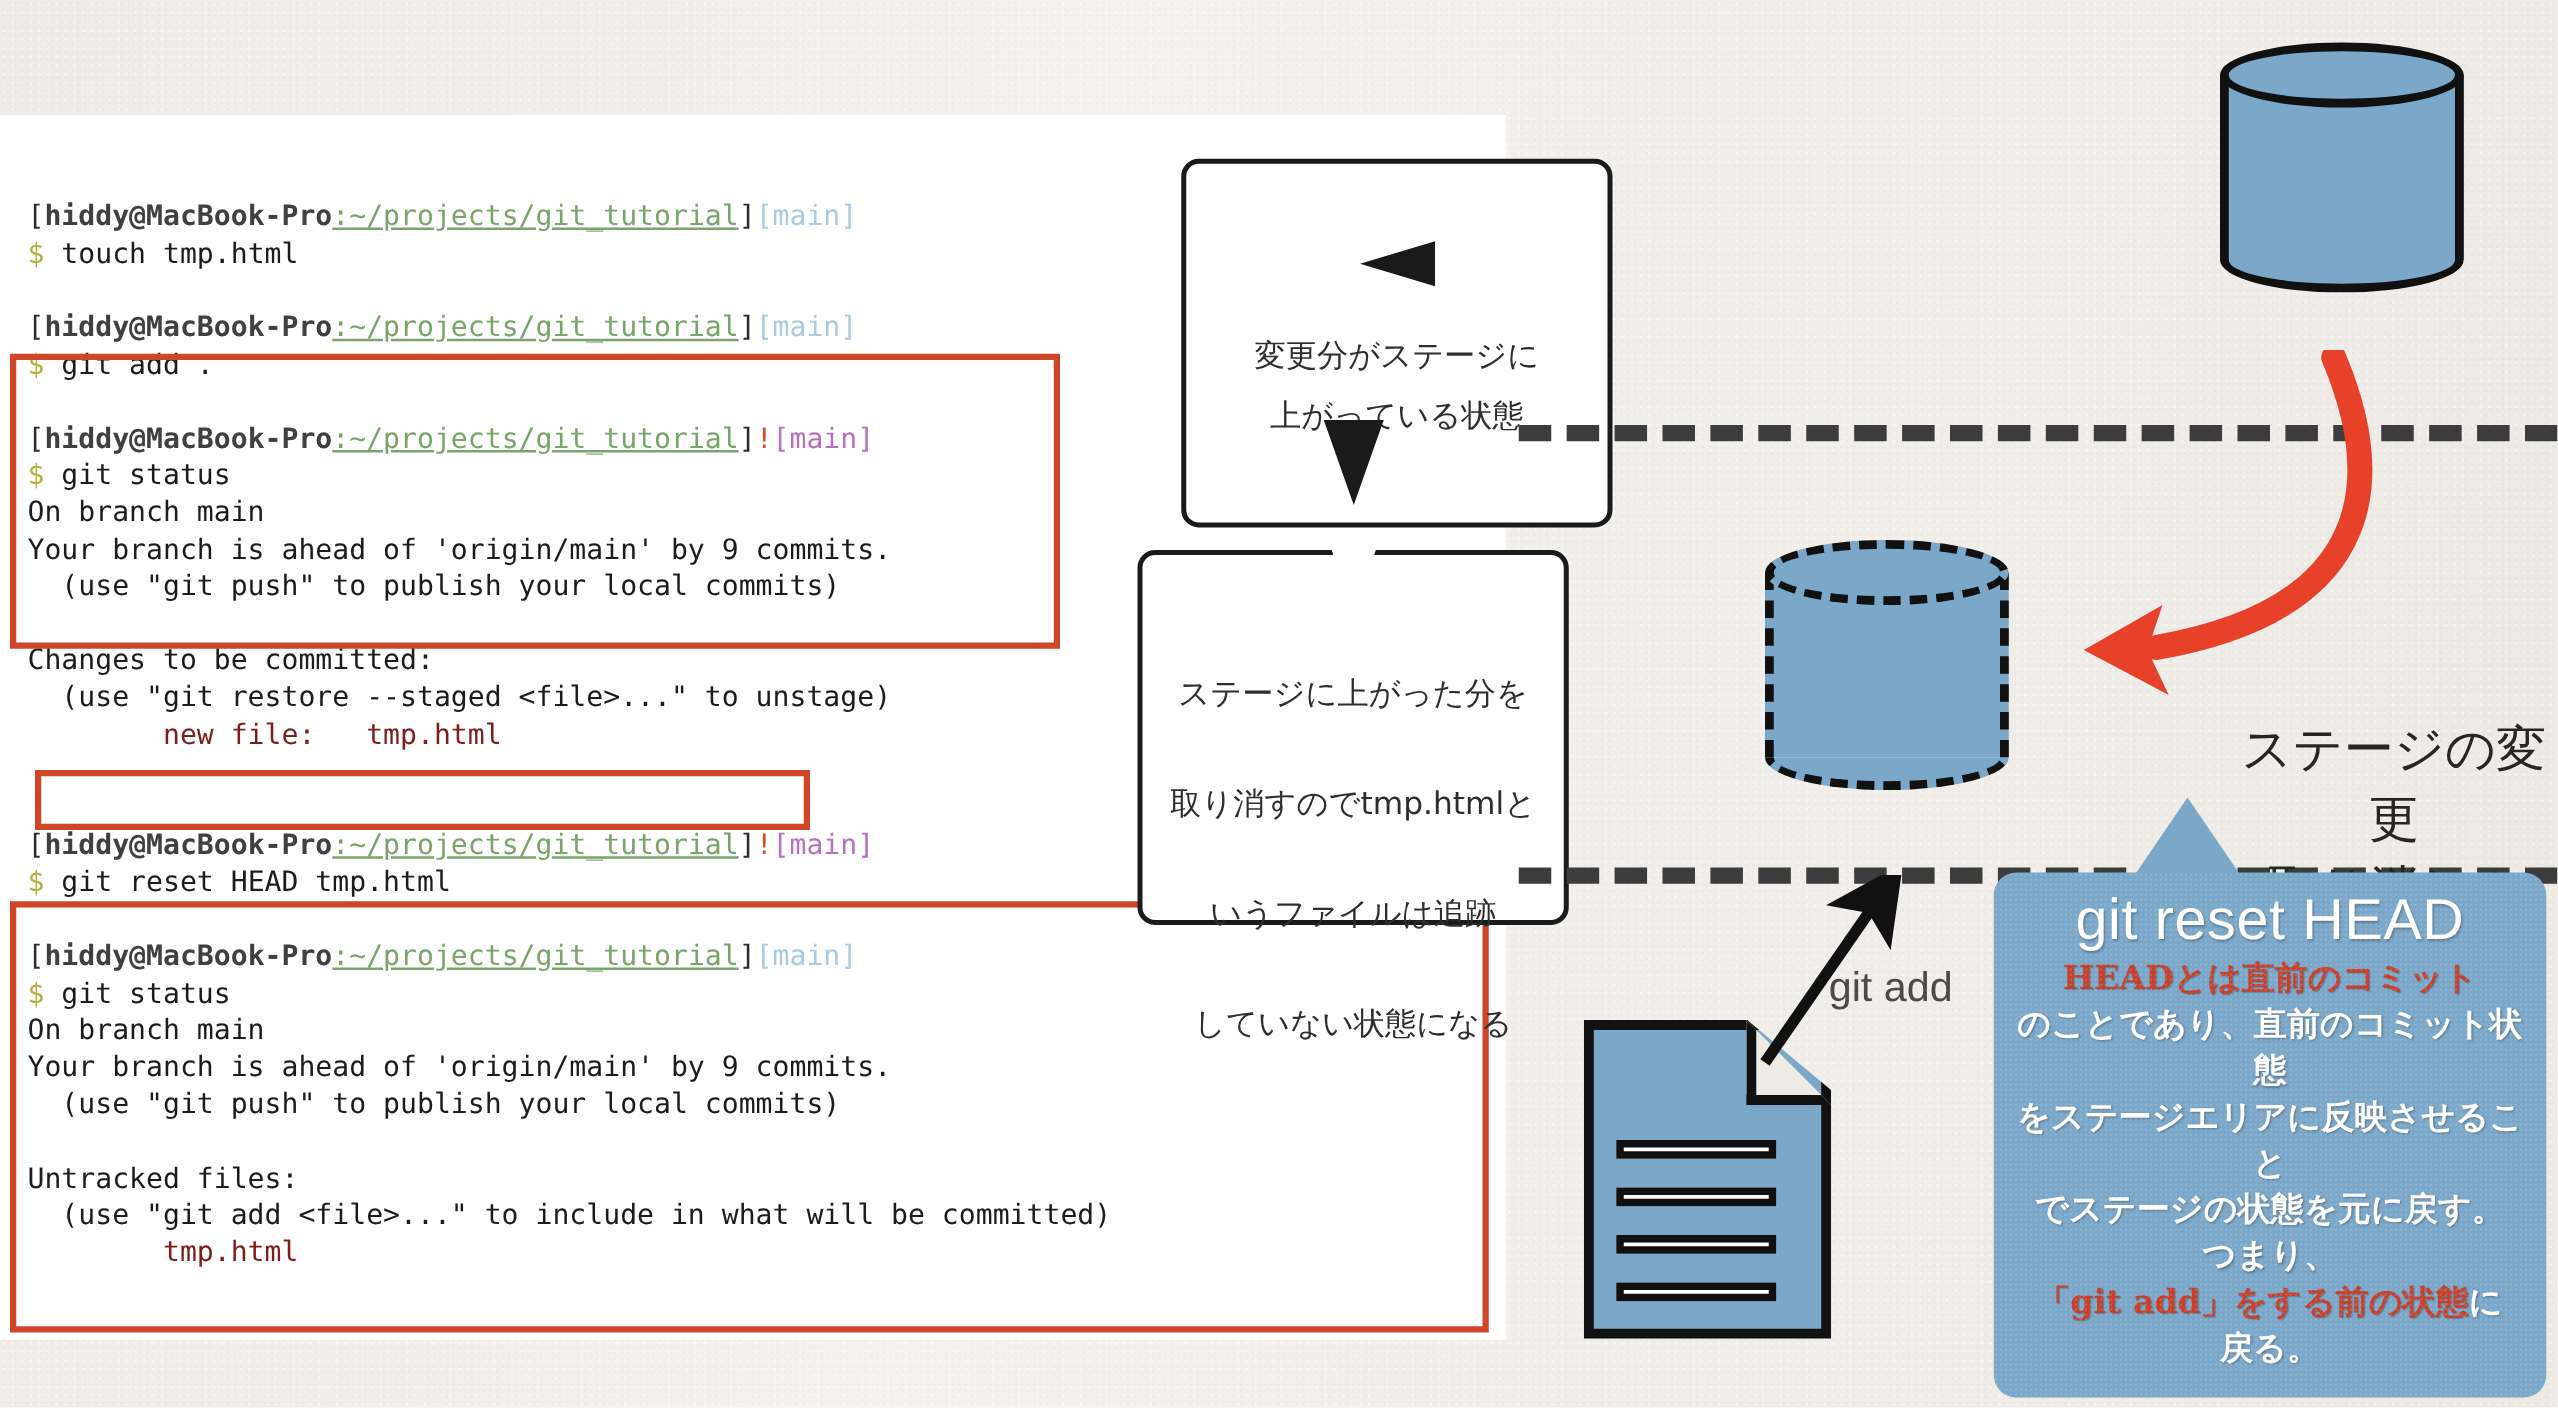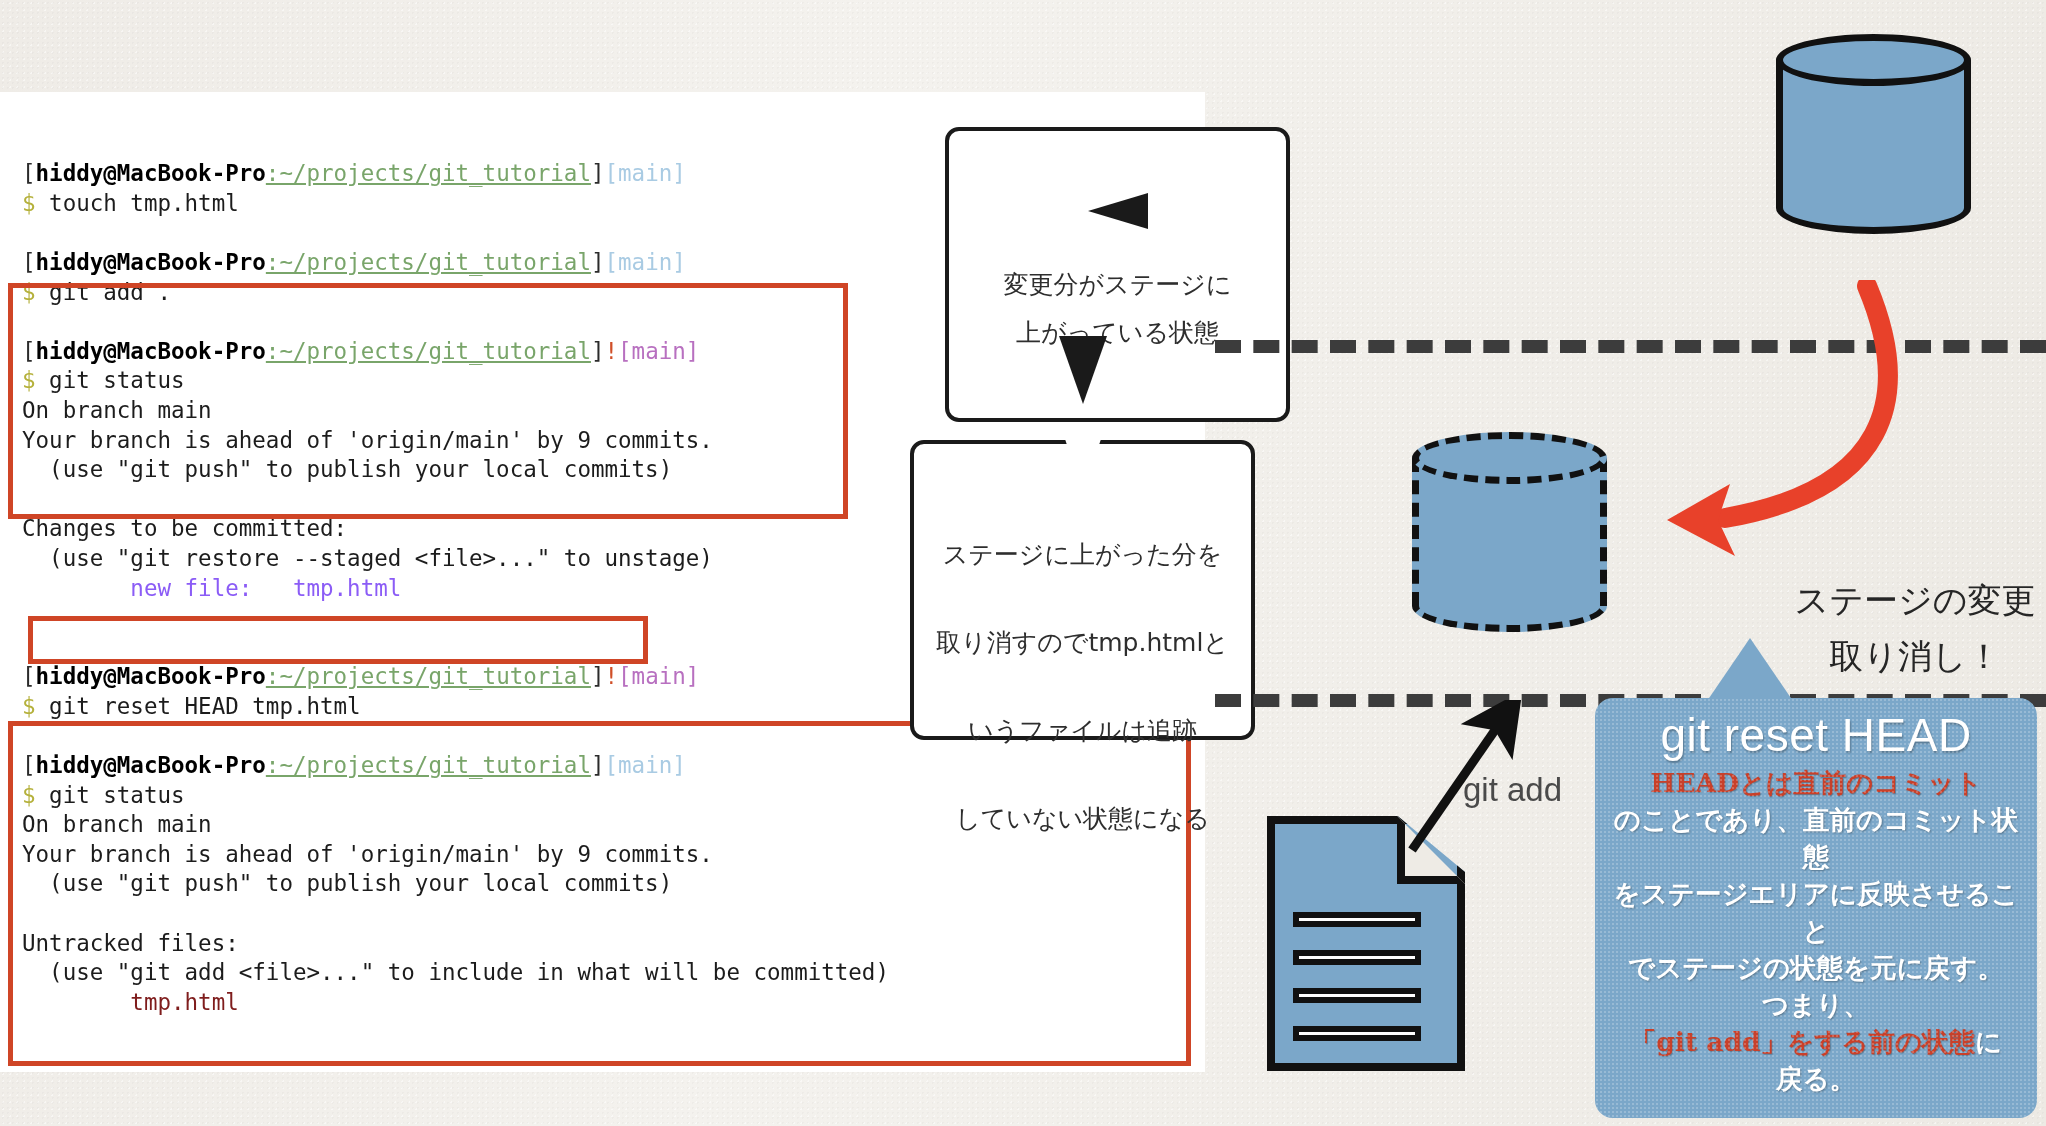--- a/index.html
+++ b/index.html
@@ -28,29 +28,29 @@
     width:1205px; height:980px;
     background:#ffffff;
     font-family:"DejaVu Sans Mono","Liberation Mono",monospace;
     font-size:22.5px;
     line-height:29.6px;
     white-space:pre;
     padding-top:8px;
     overflow:hidden;
   }
   #terminal .ln{ padding-left:22px; height:29.6px; }
-  .c-host   { color:#000000; font-weight:bold; }
+  .c-host   { color:#404040; font-weight:bold; }
   .c-brk    { color:#2b2b2b; }
   .c-path   { color:#79a56a;text-decoration:underline; }
   .c-branch { color:#a9cbe3; }
   .c-branch-m{ color:#b870c0; }
   .c-bang   { color:#d04f28; }
   .c-dollar { color:#b5b13c; }
   .c-txt    { color:#1c1c1c; }
-  .c-green  { color:#8b5cf6; }
+  .c-green  { color:#7f1d1d; }
   .c-red    { color:#7f1d1d; }
 
   
   .hl{ position:absolute; border:5px solid #cf4526; pointer-events:none; }
   #hl-status1{ left:8px;  top:283px; width:840px;  height:236px; }
   #hl-reset  { left:28px; top:616px; width:620px;  height:48px;  }
   #hl-status2{ left:8px;  top:721px; width:1183px; height:345px; }
 
   
   .bubble{
@@ -176,21 +176,21 @@
   }
 
   
   #arrow-reset{ position:absolute; left:1555px; top:280px; width:420px; height:370px; }
 
   
   #label-reset{
     position:absolute; left:1790px; top:572px;
     width:250px; text-align:center;
     font-family:"DejaVu Sans","Liberation Sans",sans-serif;
-    font-size:34px; line-height:56px; color:#262626;
+    font-size:40px; line-height:56px; color:#262626;
   }
 
   
   #callout{
     position:absolute; left:1595px; top:698px;
     width:442px; height:420px;
     background:#7ba7c9;
     border-radius:18px;
     text-align:center;
     padding:10px 14px 0;

